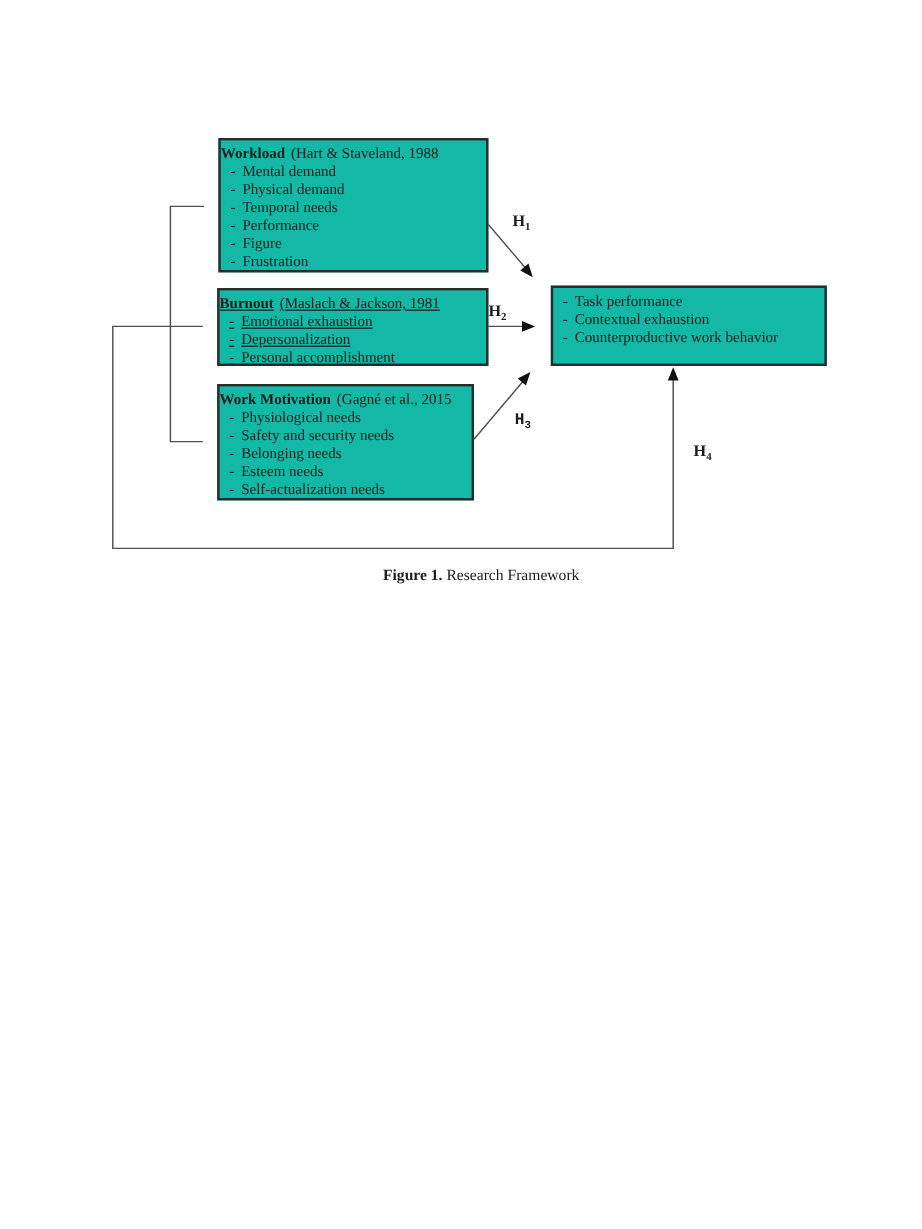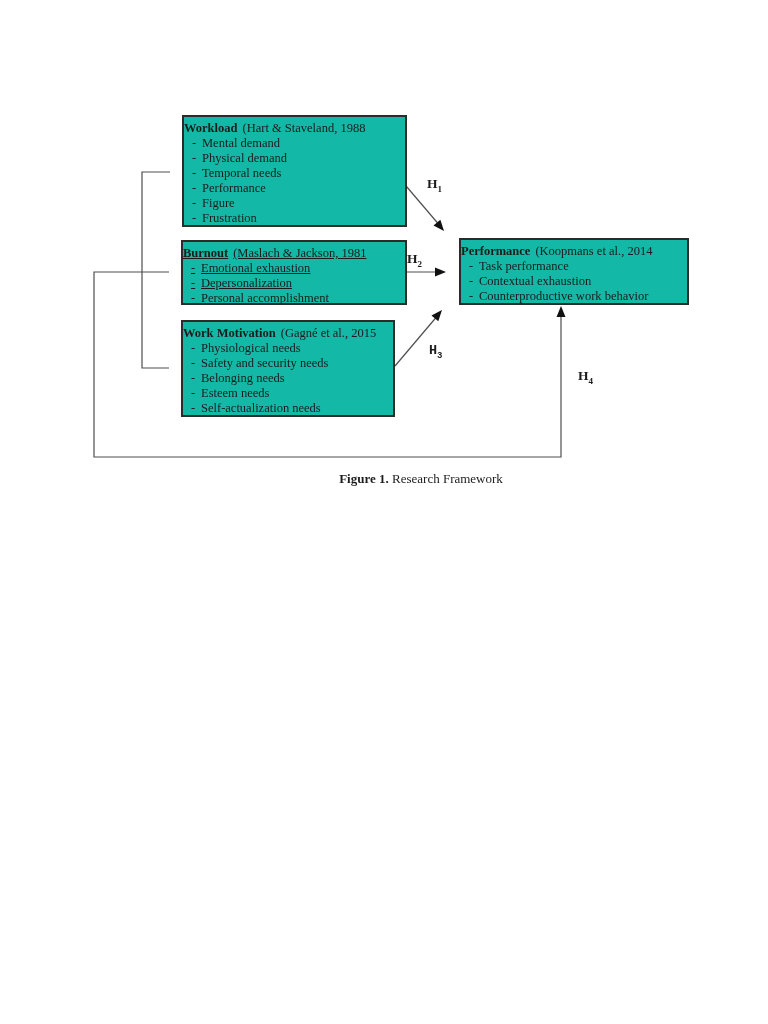--- a/index.html
+++ b/index.html
@@ -52,21 +52,21 @@
     line-height:14px;
   }
   .hlabel sub{font-size:9px;line-height:0;}
   #h1-label{left:427px;top:177px;}
   #h2-label{left:407px;top:242px;margin-top:10px;}
   #h3-label{left:429px;top:344px;font-family:Liberation Mono, monospace;}
   #h4-label{left:578px;top:369px;}
 
   .caption{
     position:absolute;
-    left:421px;top:471px;
+    left:401px;top:471px;
     transform:translateX(-50%);
     font-size:13px;
     white-space:nowrap;
   }
   .caption .cp{font-weight:bold;}
 </style>
 </head>
 <body>
 
 <div class="page">
@@ -150,21 +150,20 @@
         <span class="dash">-</span>
         <span>Esteem needs</span>
       </div>
     <div class="item">
         <span class="dash">-</span>
         <span>Self-actualization needs</span>
       </div>
   </div>
 
   <div class="cbox" id="box-performance">
-    <span class="hd"><span class="t">Performance</span><span class="c">(Koopmans et al., 2014</span></span>
     <div class="item">
         <span class="dash">-</span>
         <span>Task performance</span>
       </div>
     <div class="item">
         <span class="dash">-</span>
         <span>Contextual exhaustion</span>
       </div>
     <div class="item">
         <span class="dash">-</span>

